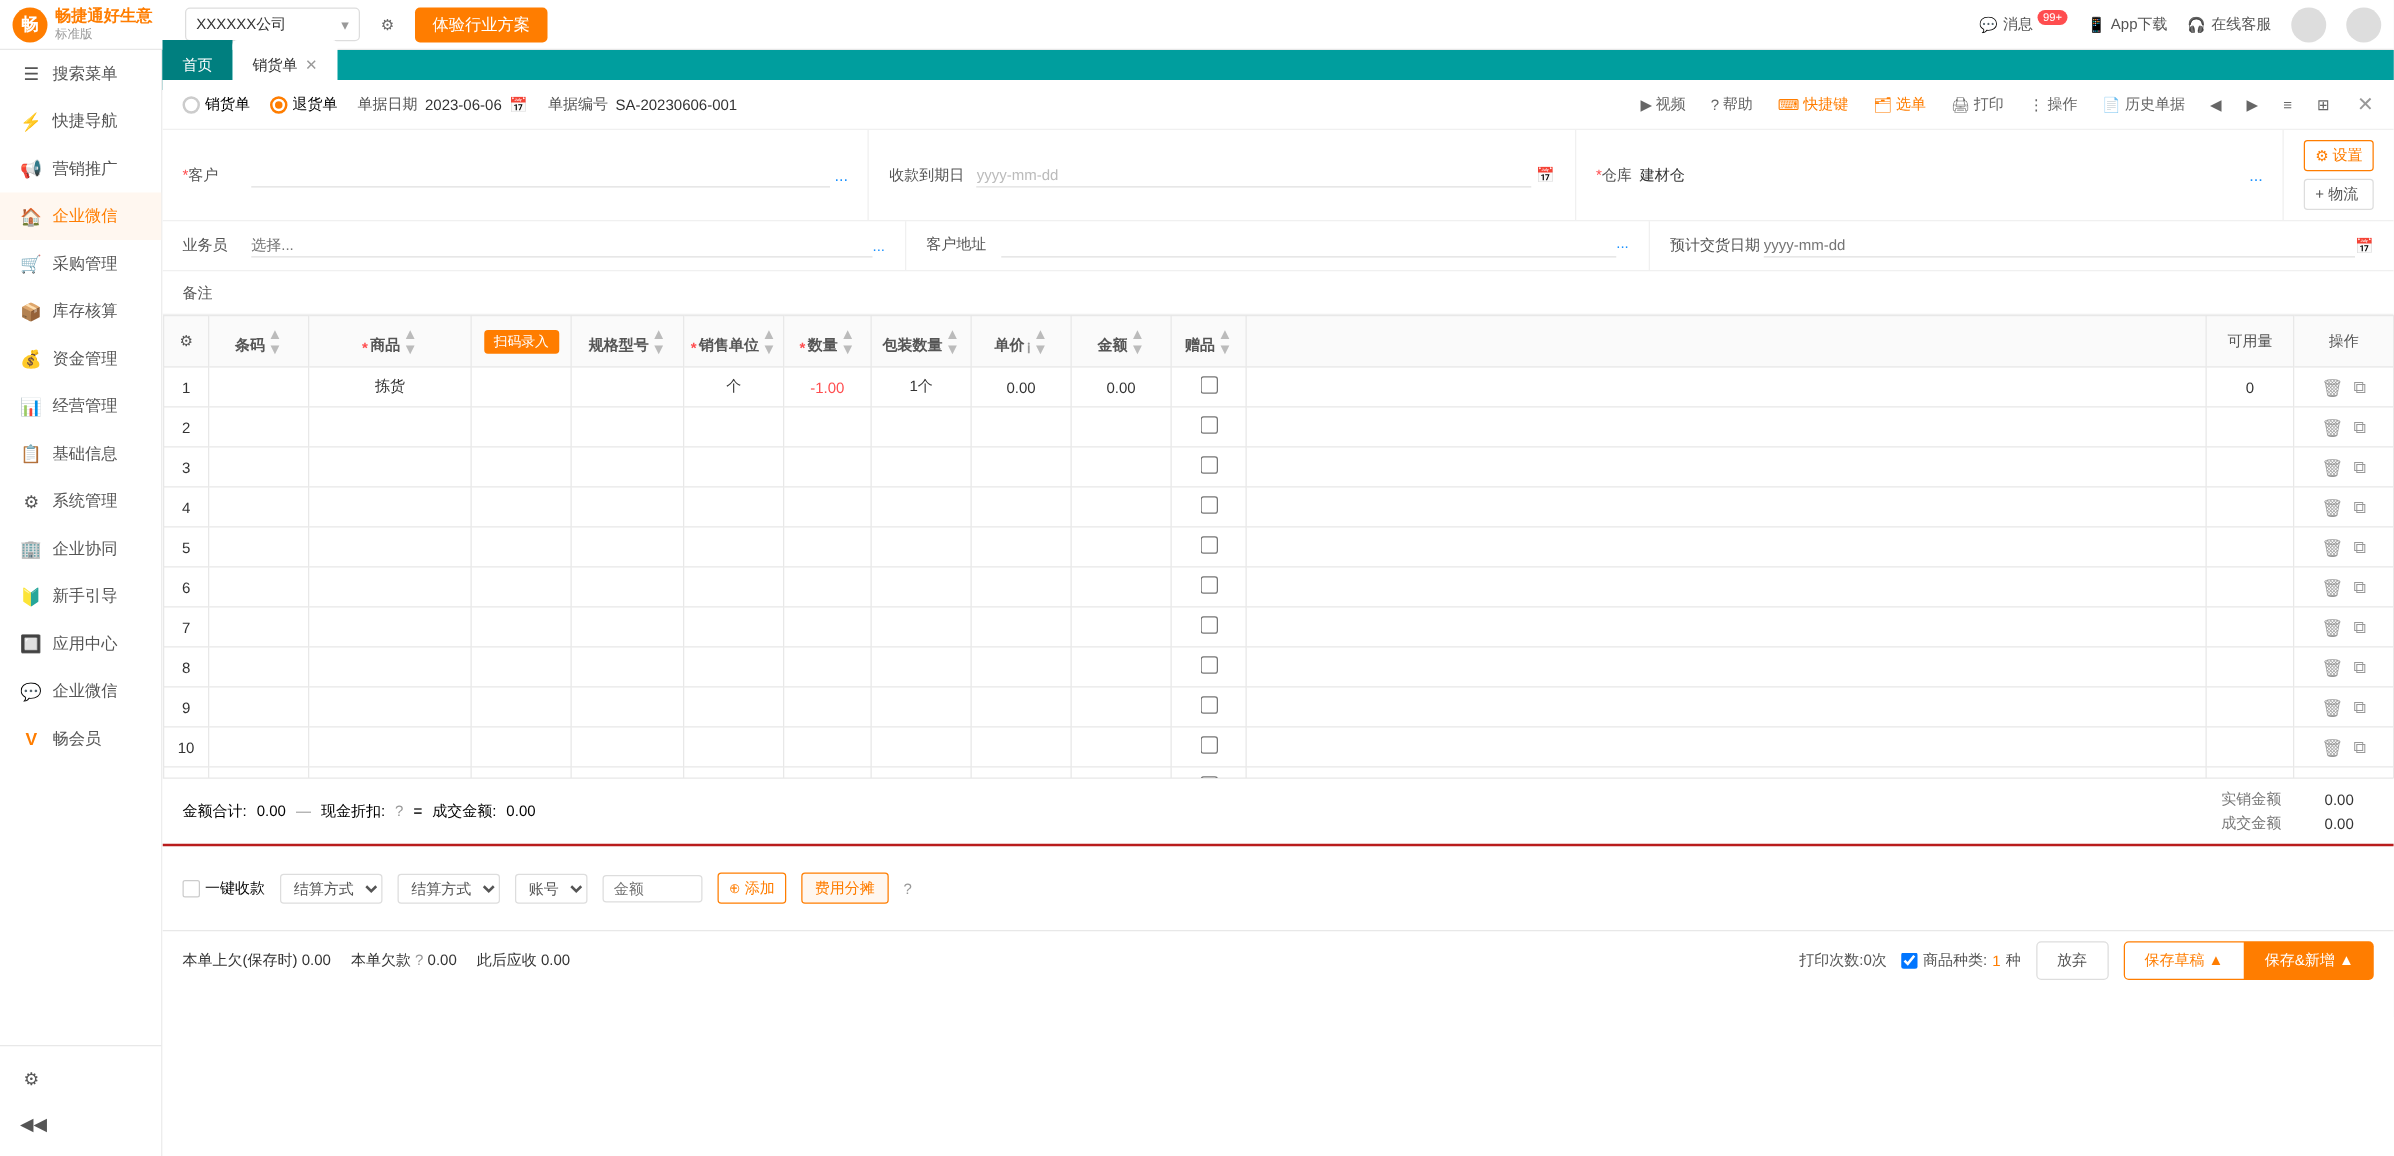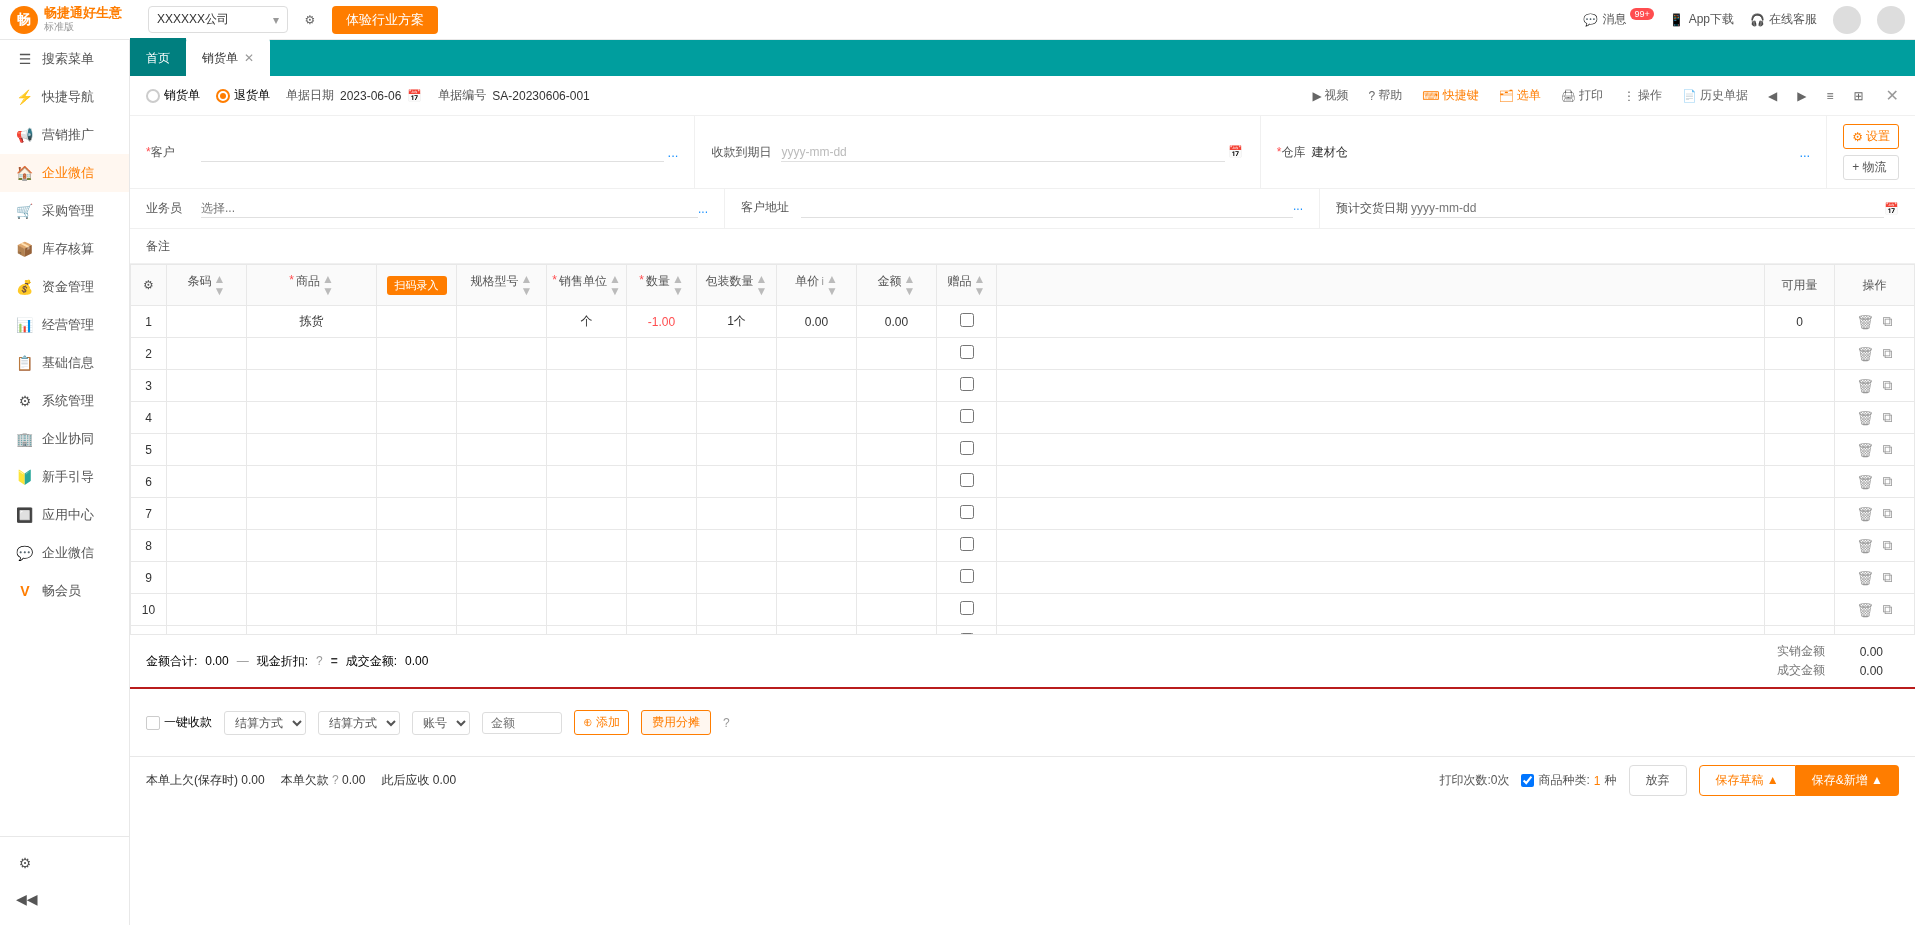--- a/index.html
+++ b/index.html
@@ -91,21 +91,21 @@
     .main-content {
       position: absolute;
       left: 130px; top: 40px;
       right: 0;
       height: calc(100% - 40px);
       display: flex; flex-direction: column;
     }
 
     
     .tab-bar {
-      height: 36px;
+      height: 24px;
       background: #009e9e;
       display: flex; align-items: center;
       padding: 0 0;
     }
     .tab-item {
       height: 40px; display: flex; align-items: center;
       padding: 0 16px; cursor: pointer;
       color: rgba(255,255,255,0.8); font-size: 13px; gap: 6px;
     }
     .tab-item.active {
@@ -268,21 +268,21 @@
       padding: 3px 8px; cursor: pointer; font-size: 12px;
       display: flex; align-items: center; gap: 3px;
     }
     .logistics-btn {
       background: white; color: #555;
       border: 1px solid #ddd; border-radius: 3px;
       padding: 3px 8px; cursor: pointer; font-size: 12px;
       display: flex; align-items: center; gap: 3px;
     }
 
-    .header-col-sort { display: flex; align-items: flex-start; justify-content: center; gap: 2px; }
+    .header-col-sort { display: flex; align-items: flex-end; justify-content: center; gap: 2px; font-weight: bold; }
     .sort-arrows { display: flex; flex-direction: column; font-size: 8px; line-height: 1; color: #bbb; }
     .info-icon { color: #999; font-size: 11px; cursor: pointer; }
     .fcol-label { color: #555; min-width: 70px; white-space: nowrap; }
     .fcol-label.req::before { content: '*'; color: #ff4d4f; }
     .fcol-input {
       flex: 1; border: none; outline: none;
       border-bottom: 1px solid #e0e0e0;
       padding: 2px 0; background: transparent; color: #333;
     }
     .fcol-input::placeholder { color: #bbb; }

